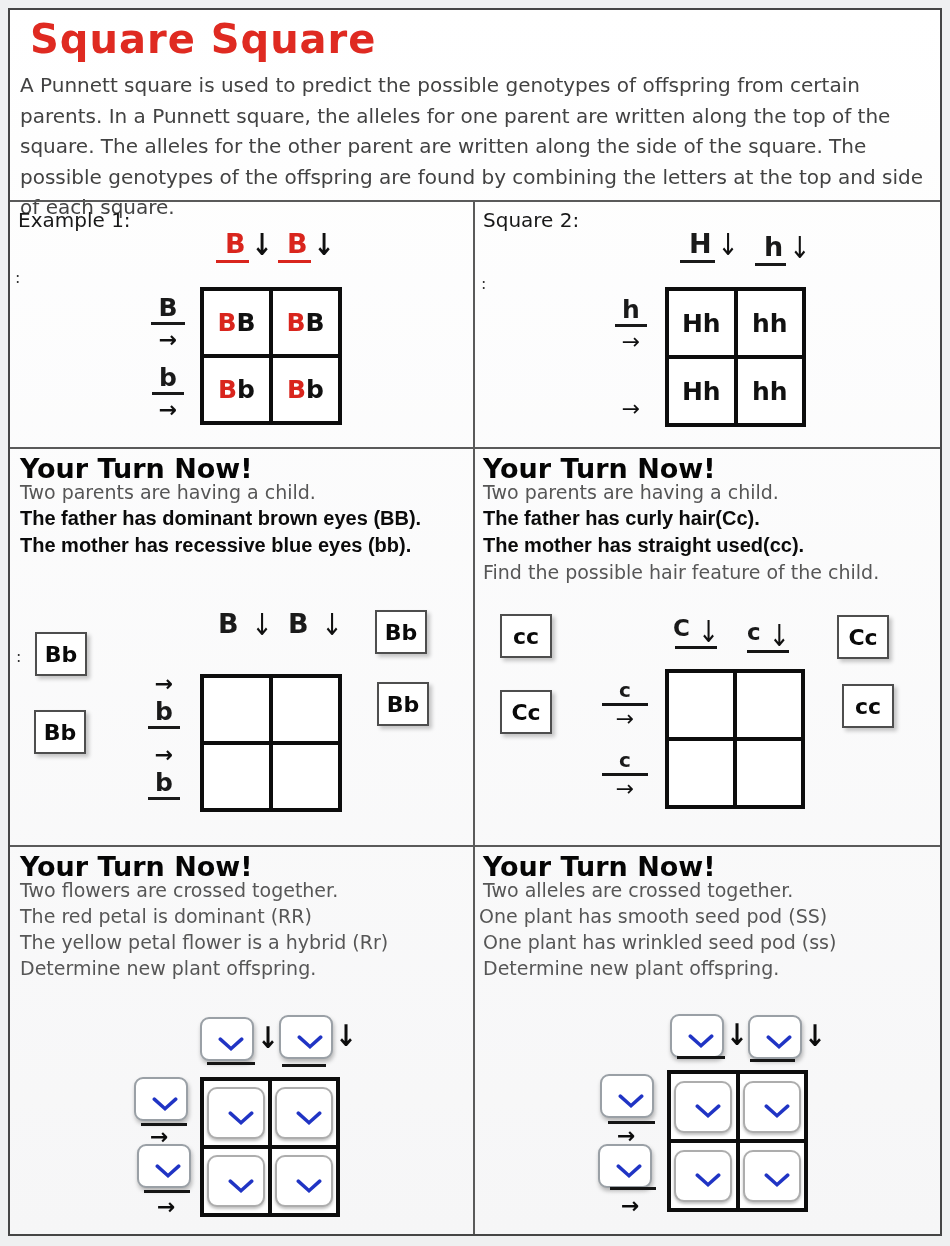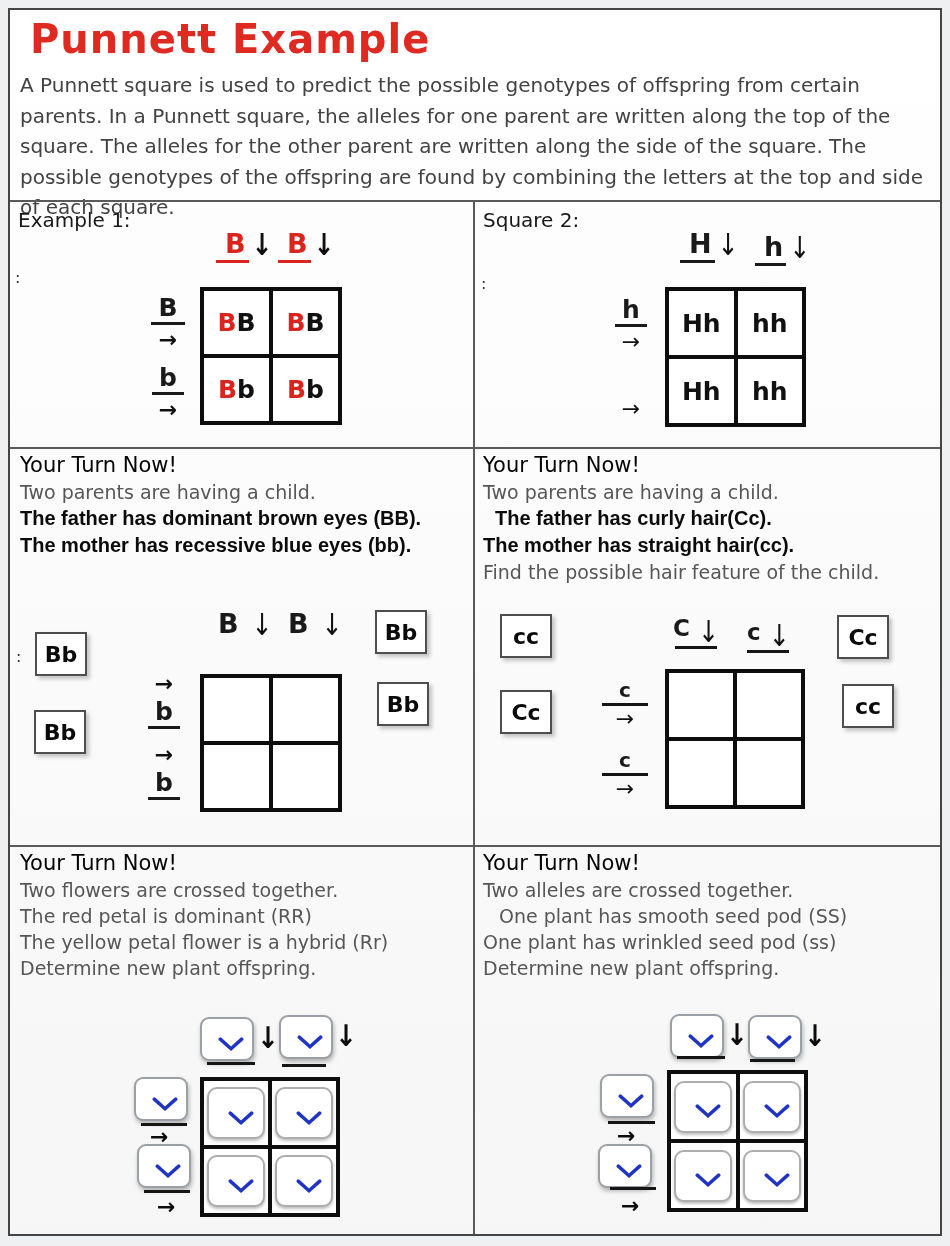--- a/index.html
+++ b/index.html
@@ -11,21 +11,21 @@
   .vline{position:absolute;top:190px;bottom:0;left:463px;width:2px;background:#5a5a5a}
   .cell{position:absolute;width:463px}
   
   .title{position:absolute;left:20px;top:6px;font-size:40px;font-weight:bold;
          color:#df2a21;letter-spacing:1px}
   .intro{position:absolute;left:10px;top:60px;width:914px;font-size:20px;
          line-height:30.5px;color:#424242}
   
   .exlabel{position:absolute;font-size:20px;color:#181818}
   .colon{position:absolute;font-size:16px;color:#333}
-  .heading{position:absolute;font-size:21px;font-weight:normal;color:#050505}
+  .heading{position:absolute;font-size:27px;font-weight:bold;color:#050505}
   .lng{position:absolute;font-size:19px;color:#565656}
   .lnb{position:absolute;font-size:20px;font-weight:bold;color:#0b0b0b;
        font-family:"Liberation Sans",sans-serif}
   
   .pgrid{position:absolute;display:grid;grid-template-columns:1fr 1fr;
          grid-template-rows:1fr 1fr;gap:4px;border:4px solid #0d0d0d;background:#0d0d0d;
          box-sizing:border-box}
   .pcell{background:#fff;display:flex;align-items:center;justify-content:center;
          font-weight:bold;font-size:25px;color:#111}
   .red{color:#d9251d}
@@ -67,21 +67,21 @@
   .ddbig svg{margin:10px 0 0 10px}
   .darr{position:absolute;font-size:26px;font-weight:bold;color:#0c0c0c;line-height:1;
         transform:scaleY(1.15);transform-origin:top}
   .rarr{position:absolute;font-size:22px;font-weight:bold;color:#0c0c0c;line-height:1}
 </style>
 </head>
 <body>
 
 <div class="sheet">
 
-  <div class="title">Punnett Example</div>
+  <div class="title">Square Square</div>
   <div class="intro">A Punnett square is used to predict the possible genotypes of offspring from certain parents. In a Punnett square, the alleles for one parent are written along the top of the square. The alleles for the other parent are written along the side of the square. The possible genotypes of the offspring are found by combining the letters at the top and side of each square.</div>
 
   <div class="hline" style="top:190px"></div>
   <div class="hline" style="top:437px"></div>
   <div class="hline" style="top:835px"></div>
   <div class="vline"></div>
 
   <section class="cell" style="left:0;top:192px;height:245px">
     <div class="exlabel" style="left:8px;top:6px">Example 1:</div>
     <div class="colon" style="left:5px;top:66px">:</div>
@@ -187,22 +187,22 @@
       <div class="pcell"></div>
       <div class="pcell"></div>
       <div class="pcell"></div>
       <div class="pcell"></div>
     </div>
   </section>
 
   <section class="cell" style="left:465px;top:437px;height:398px">
     <div class="heading" style="left:8px;top:6px">Your Turn Now!</div>
     <div class="lng" style="left:8px;top:34px">Two parents are having a child.</div>
-    <div class="lnb" style="left:20px;top:60px">The father has curly hair(Cc).</div>
-    <div class="lnb" style="left:8px;top:87px">The mother has straight hair(cc).</div>
+    <div class="lnb" style="left:8px;top:60px">The father has curly hair(Cc).</div>
+    <div class="lnb" style="left:8px;top:87px">The mother has straight used(cc).</div>
     <div class="lng" style="left:8px;top:114px">Find the possible hair feature of the child.</div>
 
     <div class="tile" style="left:25px;top:167px">cc</div>
     <div class="tile" style="left:25px;top:243px">Cc</div>
     <div class="tile" style="left:362px;top:168px">Cc</div>
     <div class="tile" style="left:367px;top:237px">cc</div>
 
     <div class="t2top" style="left:198px;top:170px">
       <div class="row">
         <span class="tletter">C</span>
@@ -304,21 +304,21 @@
               <path d="M3 2 L13 11 L23 2" fill="none" stroke="#2034c4" stroke-width="3.2" stroke-linecap="round"></path>
             </svg>
           </div>
         </div>
     </div>
   </section>
 
   <section class="cell" style="left:465px;top:835px;height:387px">
     <div class="heading" style="left:8px;top:6px">Your Turn Now!</div>
     <div class="lng" style="left:8px;top:34px">Two alleles are crossed together.</div>
-    <div class="lng" style="left:24px;top:60px">One plant has smooth seed pod (SS)</div>
+    <div class="lng" style="left:4px;top:60px">One plant has smooth seed pod (SS)</div>
     <div class="lng" style="left:8px;top:86px">One plant has wrinkled seed pod (ss)</div>
     <div class="lng" style="left:8px;top:112px">Determine new plant offspring.</div>
 
     <div class="dd" style="left:195px;top:169px">
       <svg width="28" height="15" viewBox="0 0 26 14">
           <path d="M3 2 L13 11 L23 2" fill="none" stroke="#2034c4" stroke-width="3.2" stroke-linecap="round"></path>
         </svg>
     </div>
     <span class="darr" style="left:251px;top:175px">↓</span>
     <div class="bar absbar" style="left:202px;top:211px;width:48px"></div>

